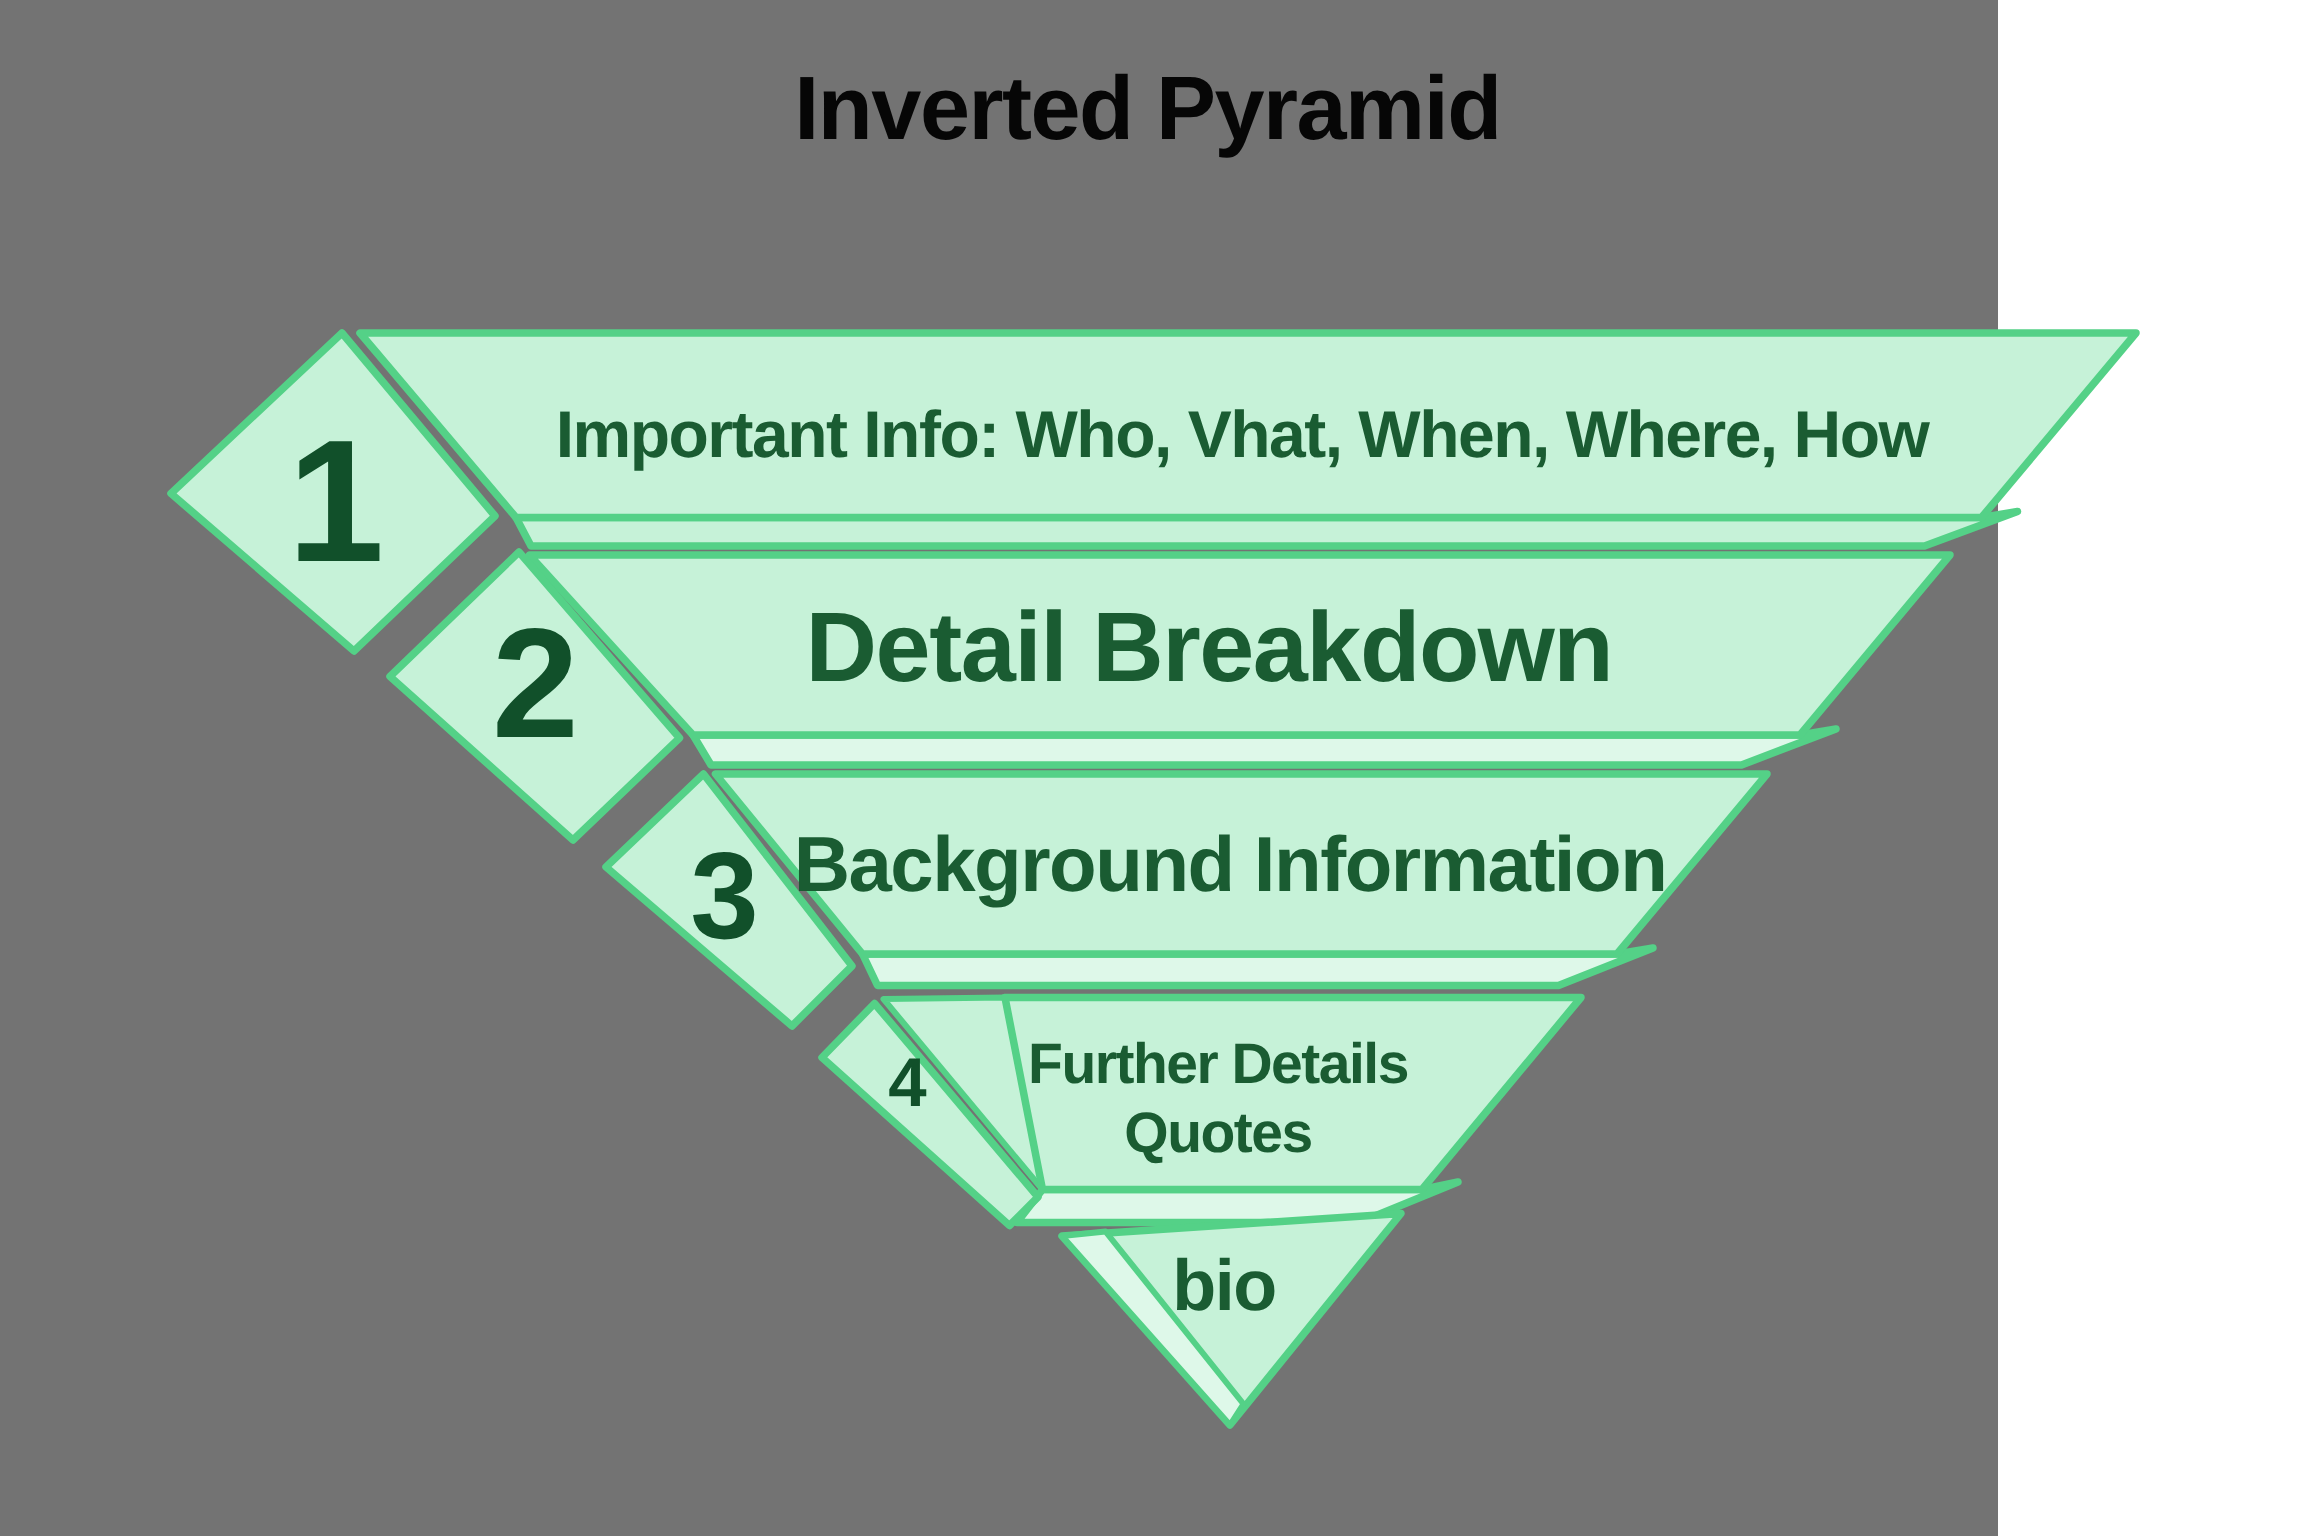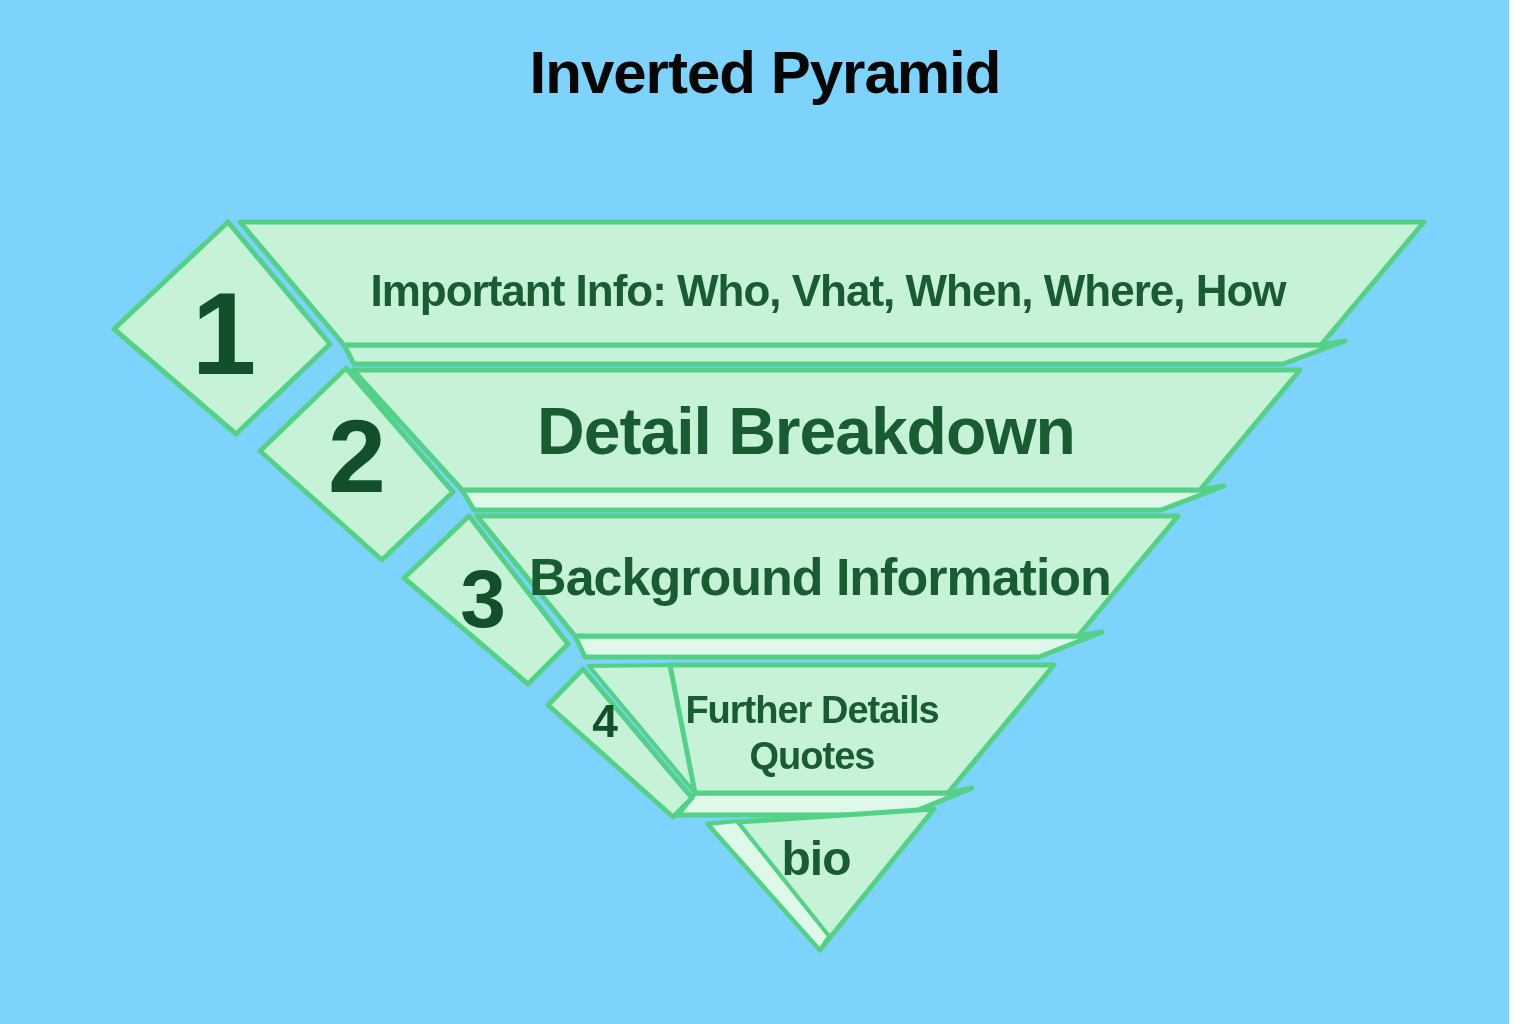--- a/index.html
+++ b/index.html
@@ -1,16 +1,16 @@
 <!DOCTYPE html>
 <html><head>
 <meta charset="utf-8">
 <style>
   html,body{margin:0;padding:0;background:#ffffff;width:1536px;height:1024px;overflow:hidden;}
-  .stage{position:relative;width:1509px;height:1024px;background:#7dd3fc;}
+  .stage{position:relative;width:1332px;height:1024px;background:#737373;}
   svg{position:absolute;left:0;top:0;}
   .face{fill:#c6f2d8;stroke:#54d187;stroke-width:5;stroke-linejoin:round;}
   .bevel{fill:#def8e9;stroke:#54d187;stroke-width:5;stroke-linejoin:round;}
   .bevel-dark{fill:#c6f2d8;stroke:#54d187;stroke-width:5;stroke-linejoin:round;}
   .sliver{fill:#c6f2d8;stroke:#54d187;stroke-width:4;stroke-linejoin:round;}
   .sliver-light{fill:#def8e9;stroke:#54d187;stroke-width:4;stroke-linejoin:round;}
   text{font-family:"Liberation Sans", sans-serif;font-weight:bold;}
   .num{fill:#11502a;}
   .lbl{fill:#1a5c32;letter-spacing:-1px;}
   .ttl{fill:#060606;letter-spacing:-1px;}

